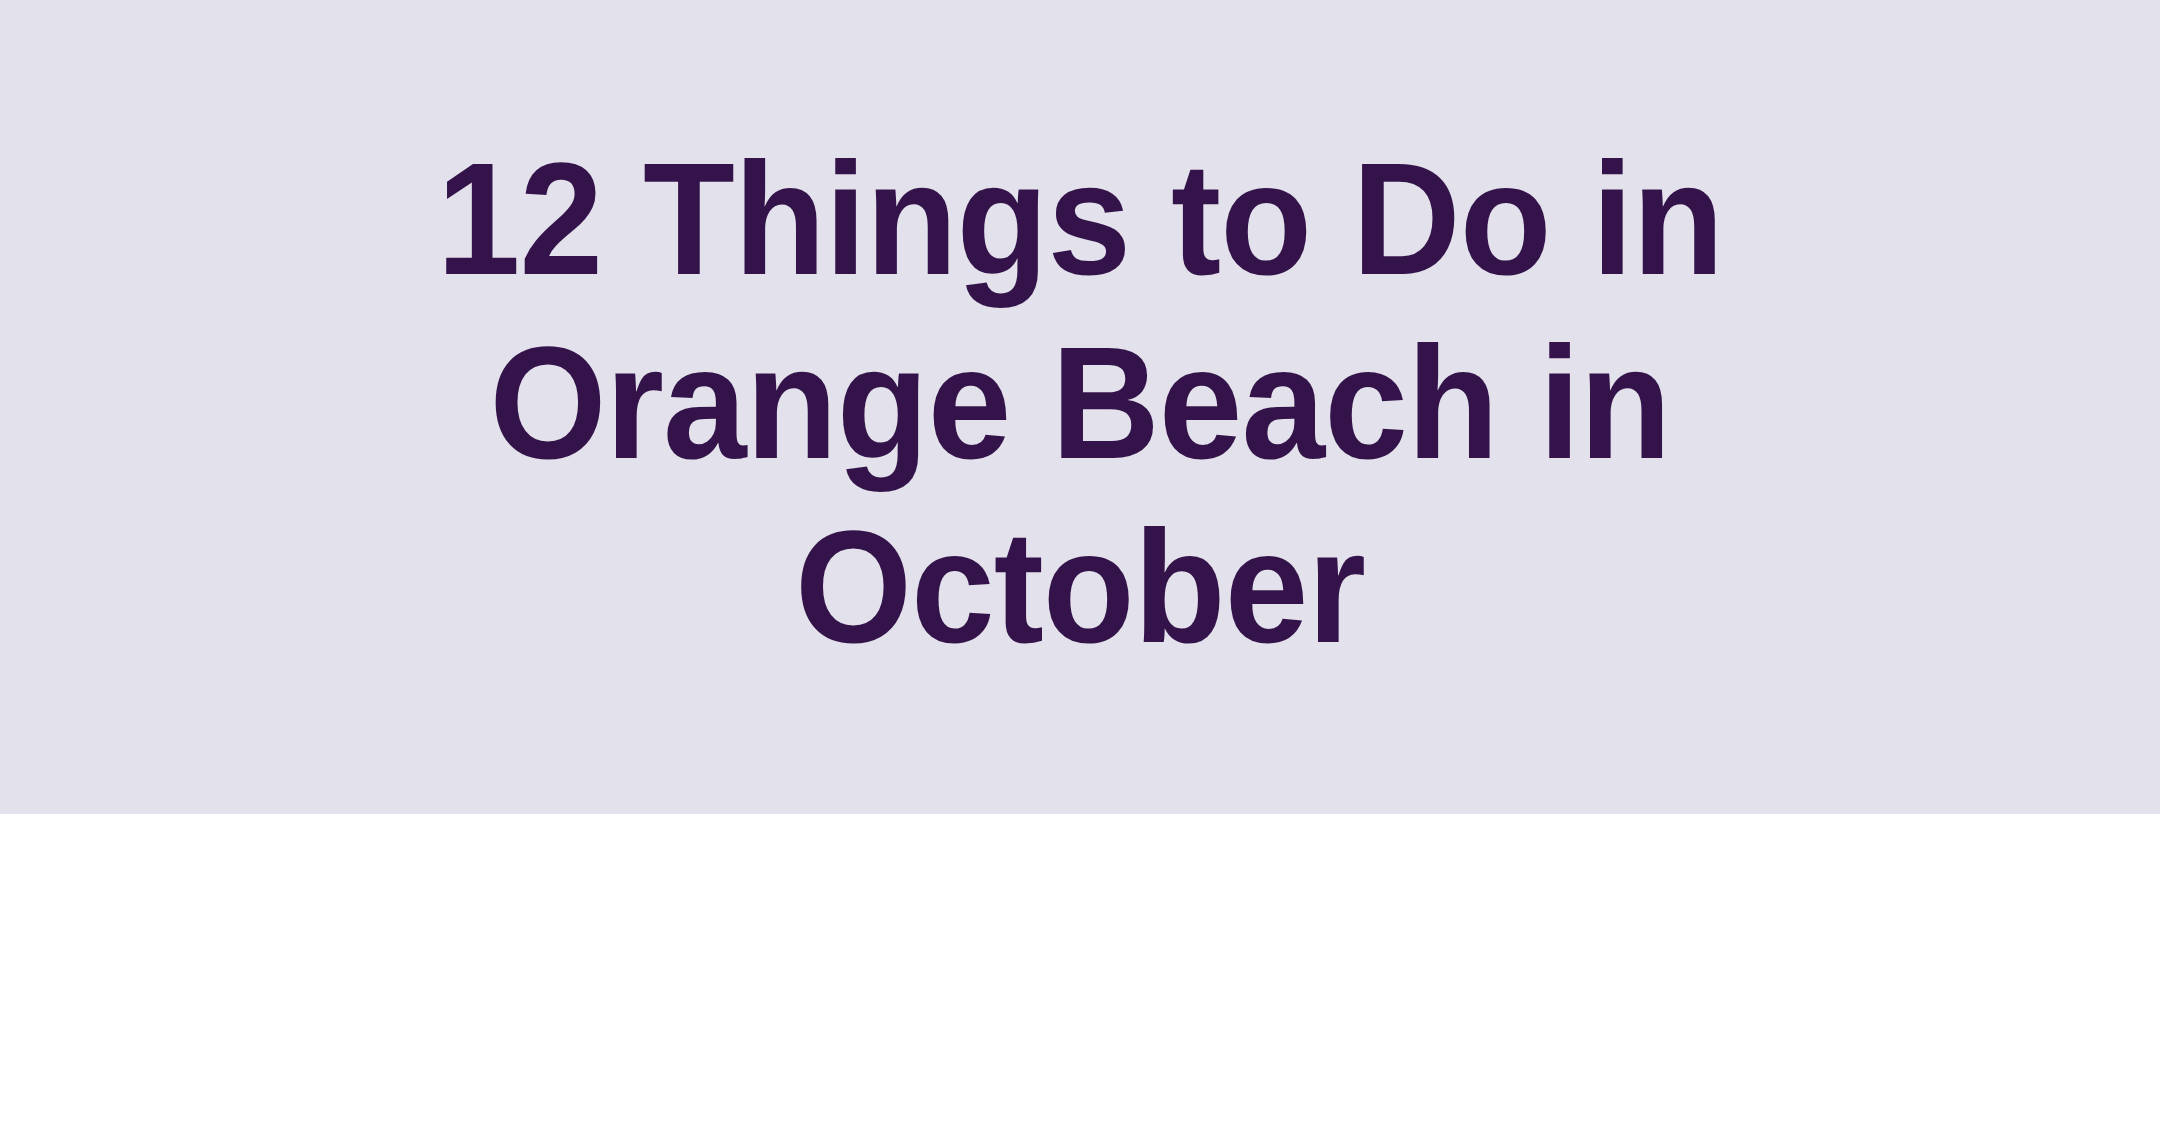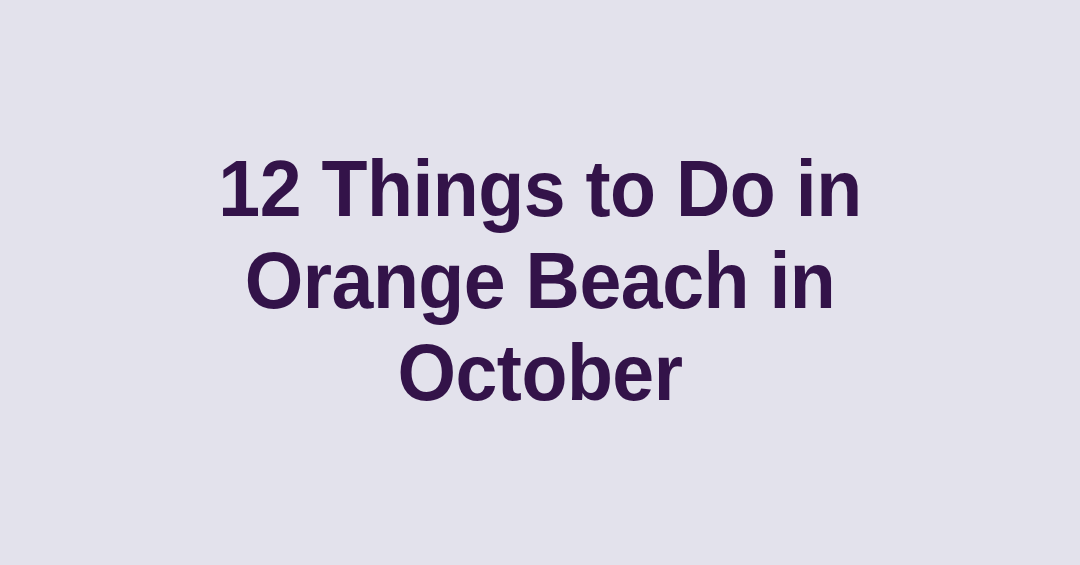--- a/index.html
+++ b/index.html
@@ -11,21 +11,21 @@
     width: 1080px;
     height: 565px;
     overflow: hidden;
     font-family: "Liberation Sans", sans-serif;
   }
 
   .card {
     position: relative;
     box-sizing: border-box;
     width: 1080px;
-    height: 565px;
+    height: 407px;
     background: #e3e2ec;
     display: flex;
     align-items: center;
     justify-content: center;
   }
 
   .title-block {
     width: 100%;
     padding: 0 60px;
     box-sizing: border-box;

